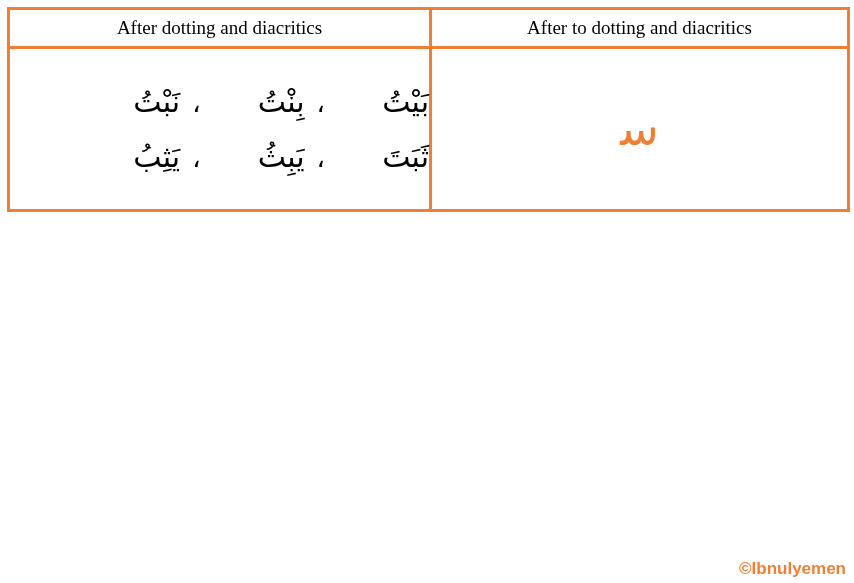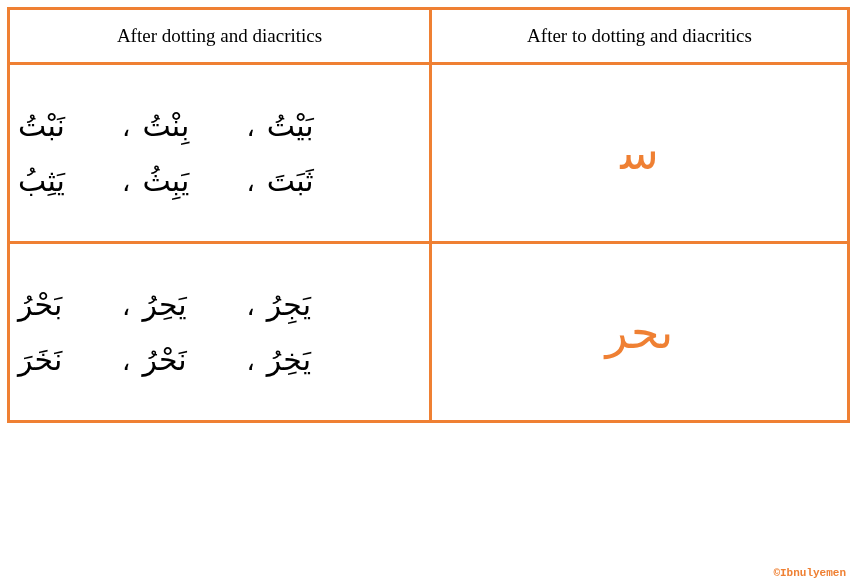--- a/index.html
+++ b/index.html
@@ -28,21 +28,21 @@
     width: 840px;
     border-collapse: collapse;
     table-layout: fixed;
   }
   table.main col.c1 { width: 422px; }
   table.main col.c2 { width: 418px; }
 
   table.main th,
   table.main td {
     border: 3px solid #ef8033;
-    padding: 8px;
+    padding: 0;
     vertical-align: middle;
     text-align: center;
   }
   th.header-cell {
     height: 36px;
     font-weight: normal;
     font-size: 19px;
     color: #000000;
     font-family: "Liberation Serif", serif;
   }
@@ -54,21 +54,21 @@
     height: 160px;
   }
   .ar-line {
     direction: rtl;
     unicode-bidi: bidi-override;
     font-family: "DejaVu Sans", sans-serif;
     font-size: 30px;
     color: #000000;
     line-height: 1.85;
     white-space: nowrap;
-    text-align: left;
+    text-align: right;
     letter-spacing: 0px;
   }
   .ar-line .sep {
     padding: 0 12px;
     font-size: 26px;
   }
   .ar-line .w {
     display: inline-block;
     min-width: 92px;
   }
@@ -77,23 +77,23 @@
     font-size: 46px;
     color: #ef8033;
     direction: rtl;
     unicode-bidi: bidi-override;
     line-height: 1.1;
   }
   .credit {
     position: absolute;
     right: 8px;
     bottom: 4px;
-    font-size: 11px;
+    font-size: 17px;
     color: #ef8033;
-    font-family: Liberation Mono, monospace;
+    font-family: Liberation Sans, sans-serif;
     font-weight: bold;
     white-space: nowrap;
   }
 </style>
 </head>
 <body>
 
 <div class="sheet">
 
   <table class="main">
@@ -114,31 +114,18 @@
             <span class="w">بَيْتُ</span><span class="sep">،</span><span class="w">بِنْتُ</span><span class="sep">،</span><span class="w">نَبْتُ</span>
           </div>
           <div class="ar-line">
             <span class="w">ثَبَتَ</span><span class="sep">،</span><span class="w">يَبِثُ</span><span class="sep">،</span><span class="w">يَثِبُ</span>
           </div>
         </td>
         <td class="prior-cell">
           <div class="root-word">ﺳ</div>
         </td>
       </tr>
-      <tr>
-        <td class="after-cell">
-          <div class="ar-line">
-            <span class="w">يَجِرُ</span><span class="sep">،</span><span class="w">يَحِرُ</span><span class="sep">،</span><span class="w">بَحْرُ</span>
-          </div>
-          <div class="ar-line">
-            <span class="w">يَخِرُ</span><span class="sep">،</span><span class="w">نَحْرُ</span><span class="sep">،</span><span class="w">نَخَرَ</span>
-          </div>
-        </td>
-        <td class="prior-cell">
-          <div class="root-word">ٮحر</div>
-        </td>
-      </tr>
     </tbody>
   </table>
 
   <div class="credit">©Ibnulyemen</div>
 
 </div>
 
 </body></html>

